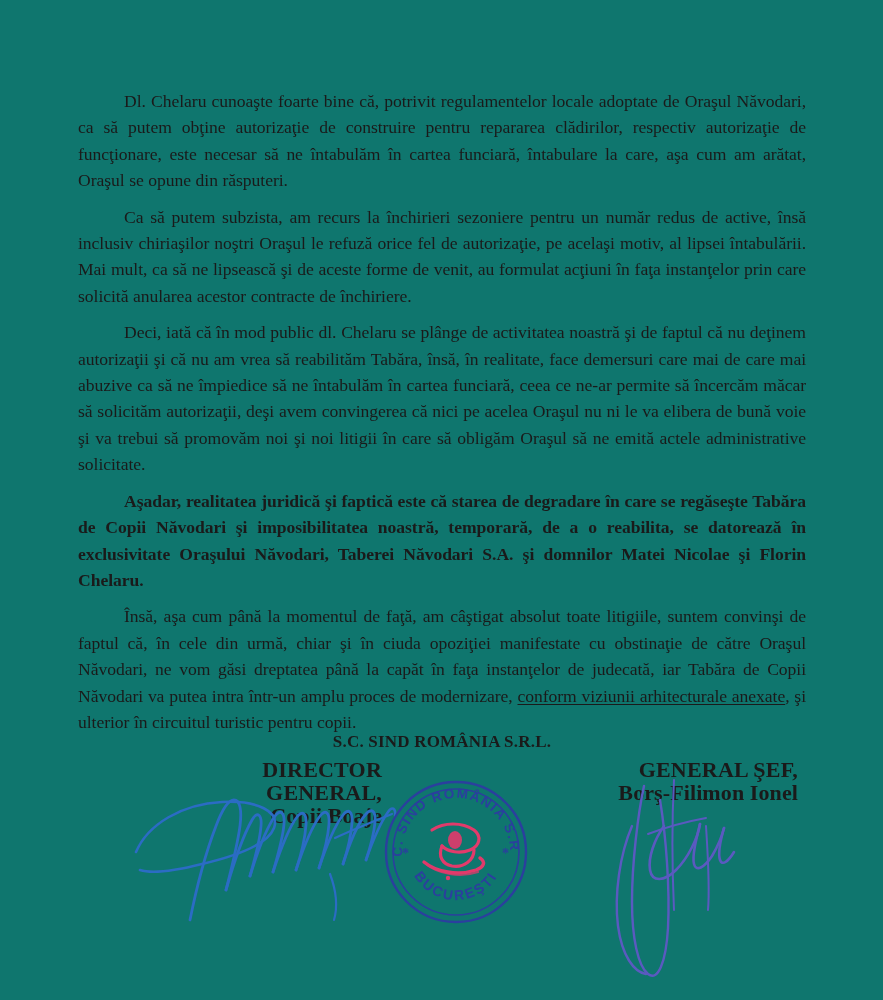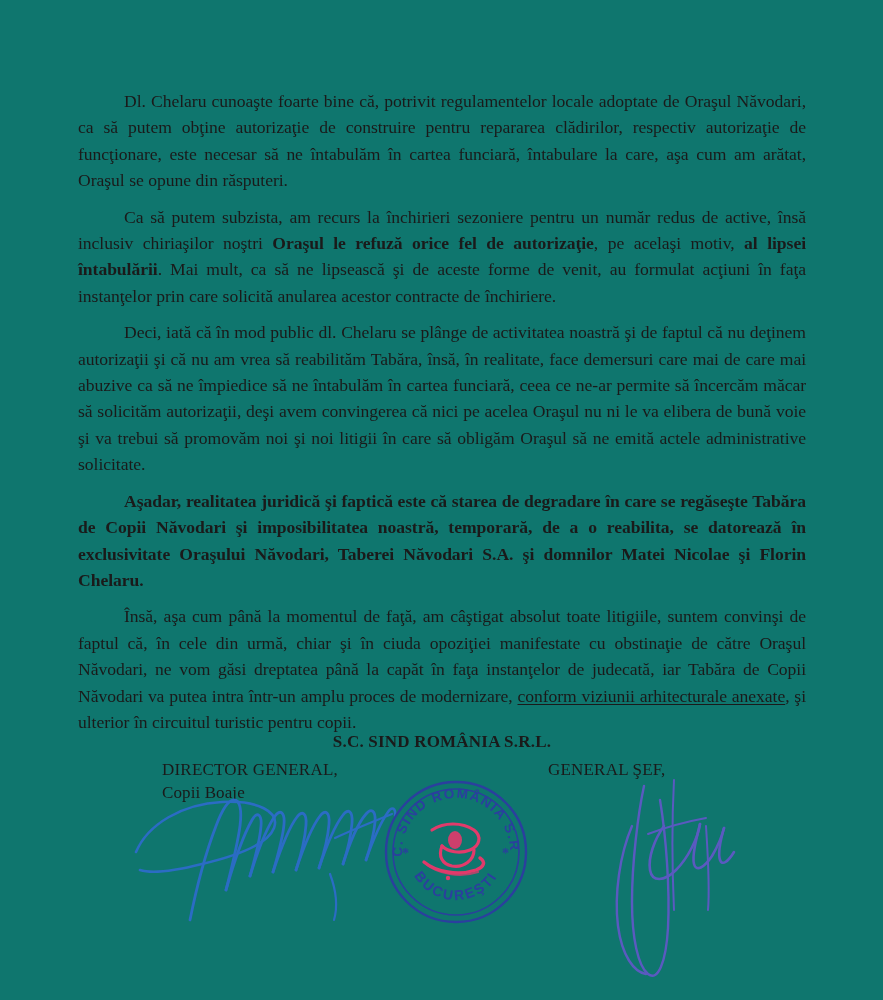--- a/index.html
+++ b/index.html
@@ -28,21 +28,21 @@
     margin: 0 0 10px 0;
     text-align: justify;
     text-justify: inter-word;
     font-size: 17.6px;
     line-height: 26.4px;
     text-indent: 46px;
     letter-spacing: -0.05px;
     word-spacing: 0.2px;
   }
   b, .b {
-    font-weight: bold;
+    font-weight: normal;
   }
   .u {
     text-decoration: underline;
     text-underline-offset: 2px;
   }
   p.all-bold {
     font-weight: normal;
   }
   p.all-bold-underline {
     font-weight: bold;
@@ -63,23 +63,23 @@
     top: 0;
     width: 728px;
     text-align: center;
     font-weight: bold;
     font-size: 17px;
     letter-spacing: 0.2px;
   }
   .sig-col {
     position: absolute;
     top: 26px;
-    text-align: left;
-    font-weight: normal;
-    font-size: 17px;
+    text-align: right;
+    font-weight: bold;
+    font-size: 22px;
     line-height: 23px;
   }
   .sig-col.left {
     left: 84px;
     width: 220px;
   }
   .sig-col.right {
     left: 470px;
     width: 250px;
   }
@@ -143,20 +143,21 @@
 
     <div class="company-line">S.C. SIND ROMÂNIA S.R.L.</div>
 
     <div class="sig-col left">
       <span class="sig-role">DIRECTOR GENERAL,</span>
       <span class="sig-name">Copii Boaje</span>
     </div>
 
     <div class="sig-col right">
       <span class="sig-role">GENERAL ŞEF,</span>
+      <span class="sig-name">Borş-Filimon Ionel</span>
     </div>
 
   </div>
 
   <svg class="signature sig-left" viewBox="0 0 270 150">
     <g fill="none" stroke="#2b6cc4" stroke-linecap="round" stroke-linejoin="round">
       <path d="M6 74 C18 46 52 26 92 24 C128 22 150 34 144 50 C138 66 106 78 72 86 C44 93 22 96 10 92" stroke-width="2.6"></path>
       <path d="M60 142 C66 112 76 74 86 48 C92 32 98 22 104 22 C110 22 112 32 110 48 C107 70 100 96 96 112" stroke-width="2.8"></path>
       <path d="M96 112 C104 84 114 56 122 42 C127 33 132 36 131 48 C130 62 124 84 120 98" stroke-width="2.8"></path>
       <path d="M120 98 C128 72 138 48 145 38 C150 31 155 34 154 46 C153 60 147 80 143 94" stroke-width="2.8"></path>

